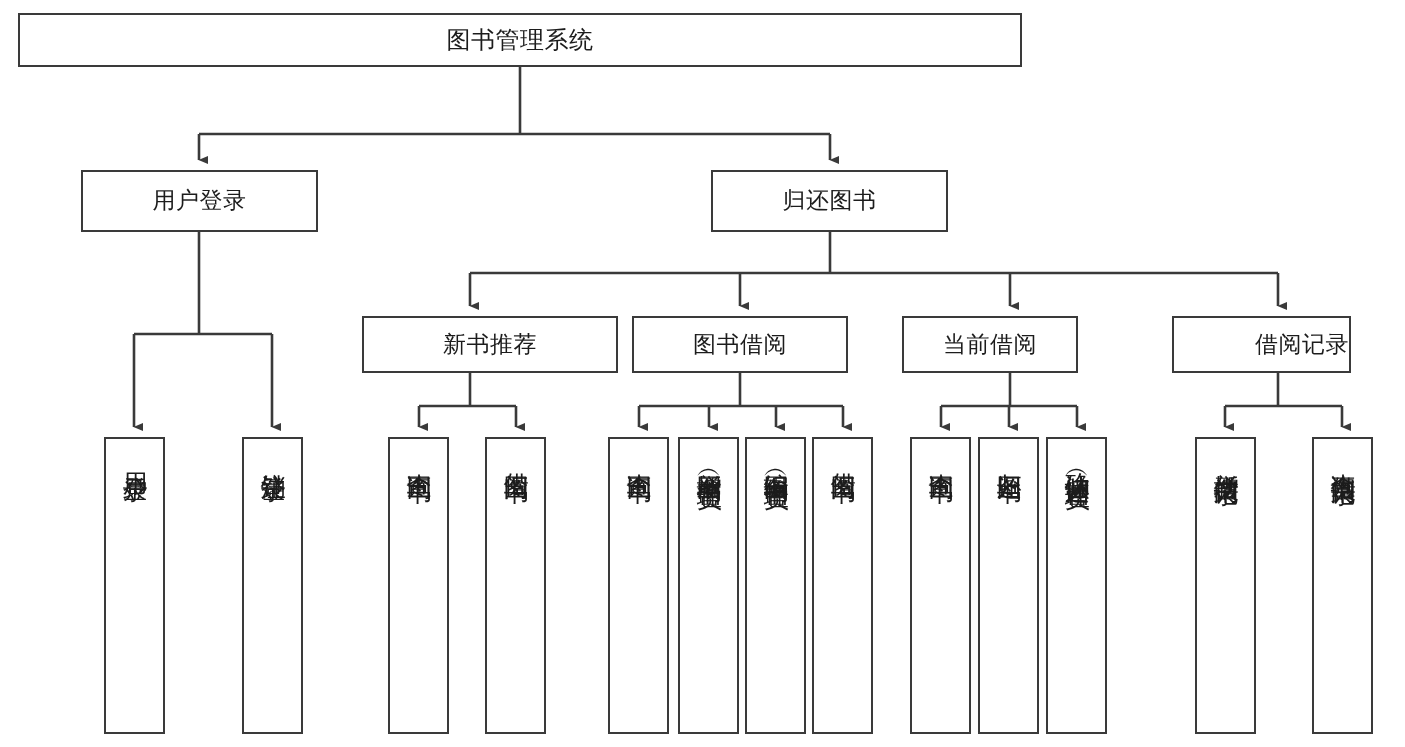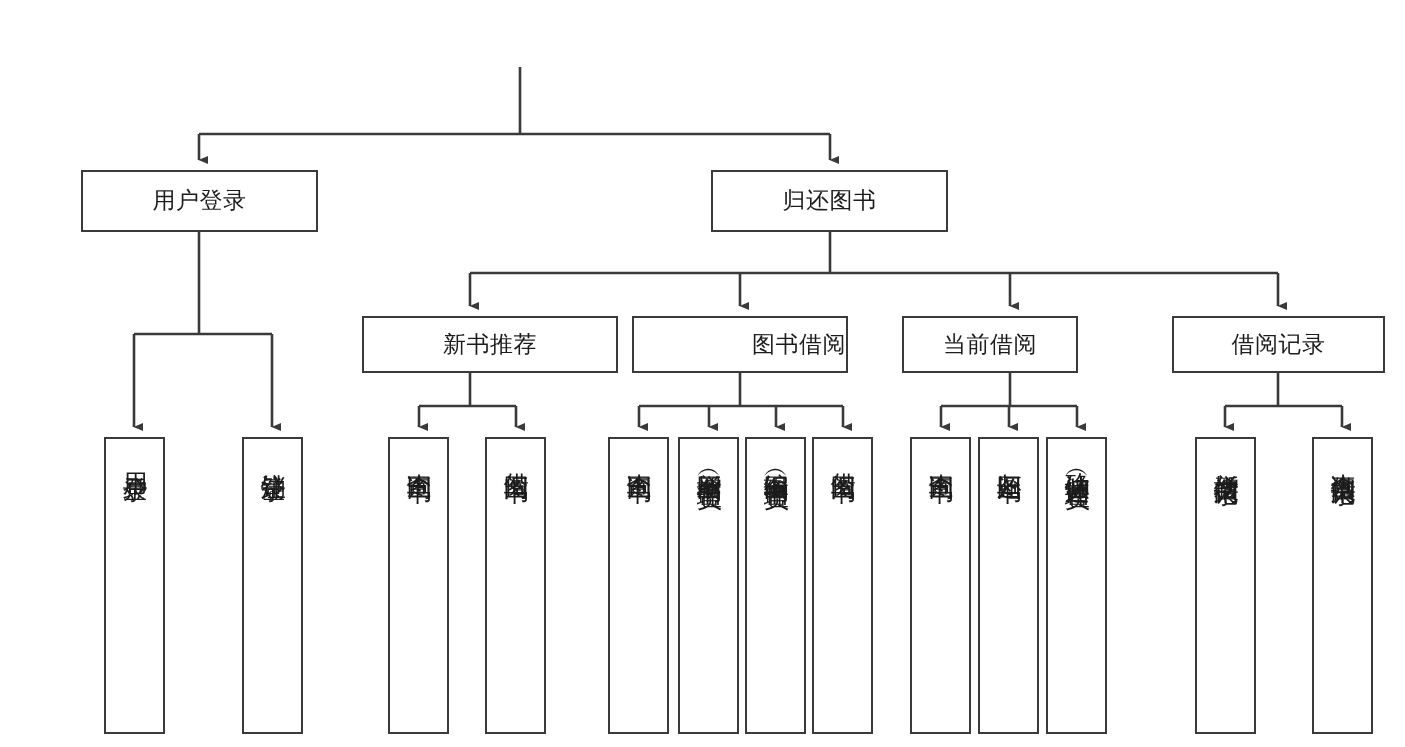--- a/index.html
+++ b/index.html
@@ -115,38 +115,41 @@
       <path d="M1009 406 L1009 427" marker-end="url(#ah)"></path>
       <path d="M1077 406 L1077 427" marker-end="url(#ah)"></path>
 
       <path d="M1278 373 L1278 406"></path>
       <path d="M1225 406 L1342 406"></path>
       <path d="M1225 406 L1225 427" marker-end="url(#ah)"></path>
       <path d="M1342 406 L1342 427" marker-end="url(#ah)"></path>
     </g>
   </svg>
 
+  <div class="node h root" style="left:18px;top:13px;width:1004px;height:54px;">
+    <span class="cap">图书管理系统</span>
+  </div>
 
   <div class="node h" style="left:81px;top:170px;width:237px;height:62px;">
     <span class="cap">用户登录</span>
   </div>
   <div class="node h" style="left:711px;top:170px;width:237px;height:62px;">
     <span class="cap">归还图书</span>
   </div>
 
   <div class="node h" style="left:362px;top:316px;width:256px;height:57px;">
     <span class="cap">新书推荐</span>
   </div>
-  <div class="node h" style="left:632px;top:316px;width:216px;height:57px;justify-content:flex-end;">
+  <div class="node h" style="left:632px;top:316px;width:216px;height:57px;">
     <span class="cap">图书借阅</span>
   </div>
   <div class="node h" style="left:902px;top:316px;width:176px;height:57px;">
     <span class="cap">当前借阅</span>
   </div>
-  <div class="node h" style="left:1172px;top:316px;width:213px;height:57px;">
+  <div class="node h" style="left:1172px;top:316px;width:179px;height:57px;justify-content:flex-end;">
     <span class="cap">借阅记录</span>
   </div>
 
   <div class="node v" style="left:104px;top:437px;width:61px;height:297px;">
     <span class="cap">用户登录</span>
   </div>
   <div class="node v" style="left:242px;top:437px;width:61px;height:297px;">
     <span class="cap">注销登录</span>
   </div>
 

